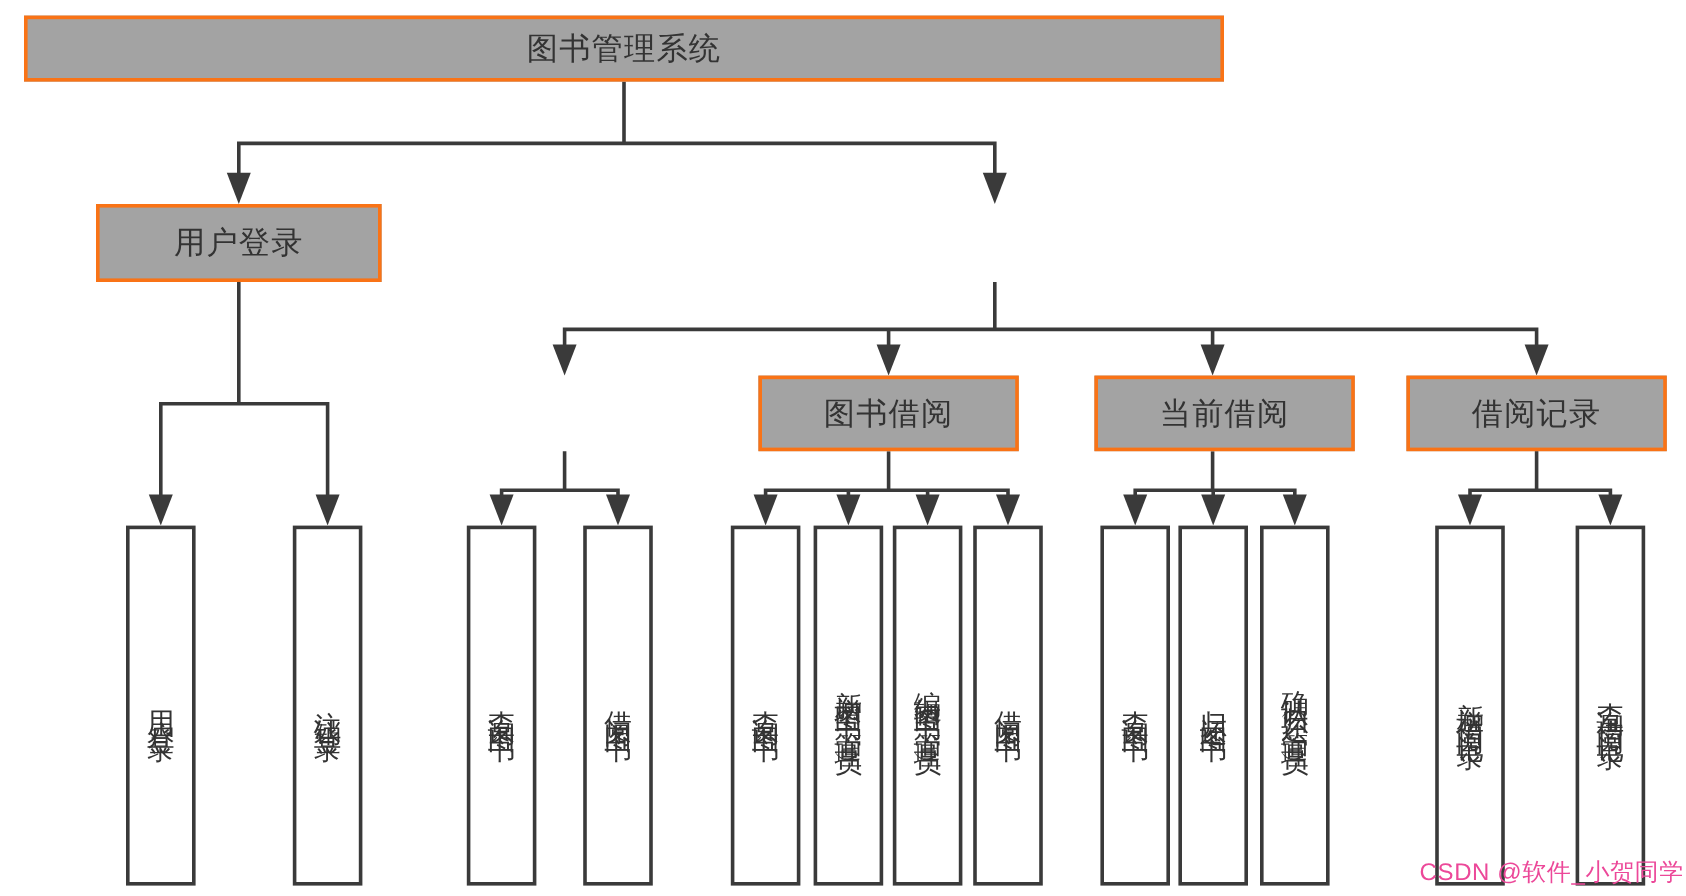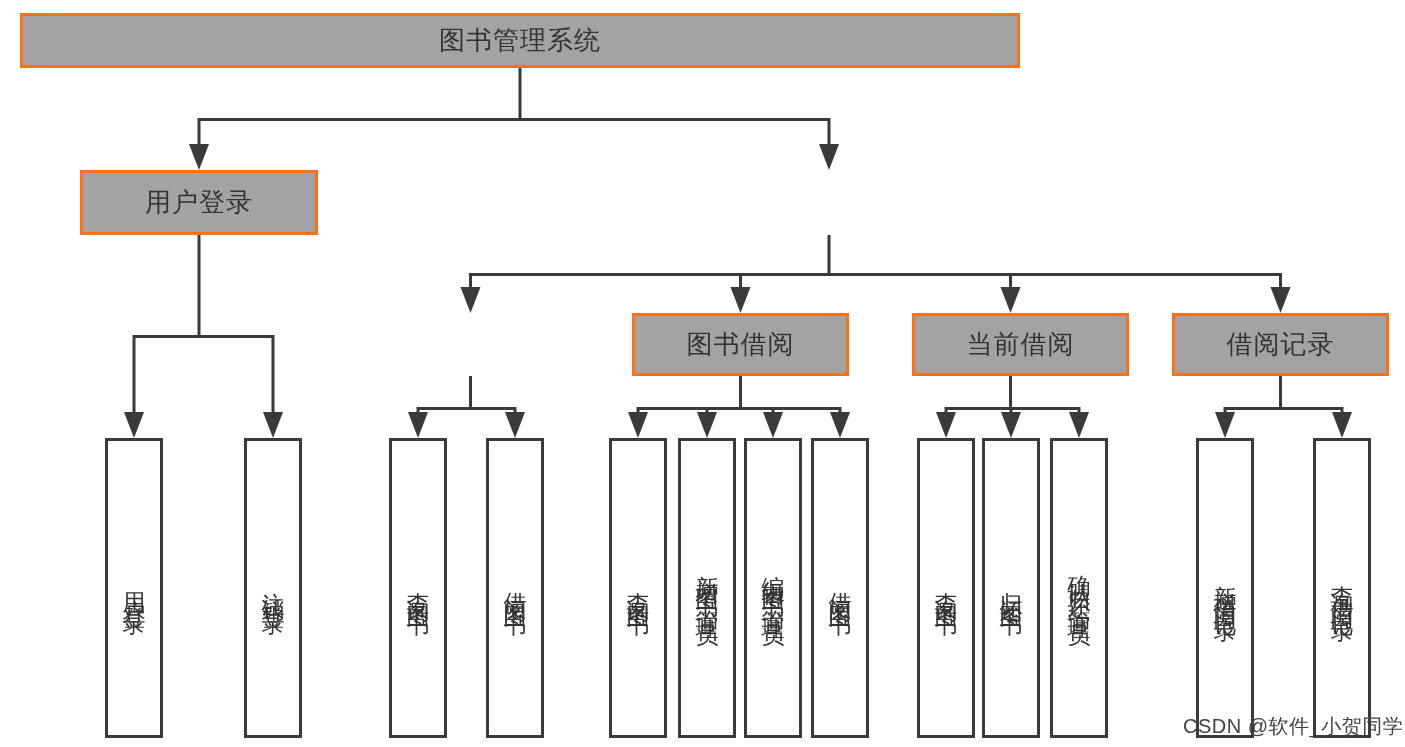--- a/index.html
+++ b/index.html
@@ -79,21 +79,21 @@
   #leaf-query-books-current    { left: 917px; }
   #leaf-return-books           { left: 982px; }
   #leaf-confirm-return-admin   { left: 1050px; }
   #leaf-add-borrow-record      { left: 1196px; }
   #leaf-query-borrow-record    { left: 1313px; }
   .watermark {
     position: absolute;
     left: 1183px;
     top: 713px;
     font-size: 20px;
-    color: #404040;
+    color: #ec4899;
     letter-spacing: 0.5px;
     z-index: 3;
     white-space: nowrap;
   }
 </style>
 </head>
 <body>
 
 <div id="canvas">
 

